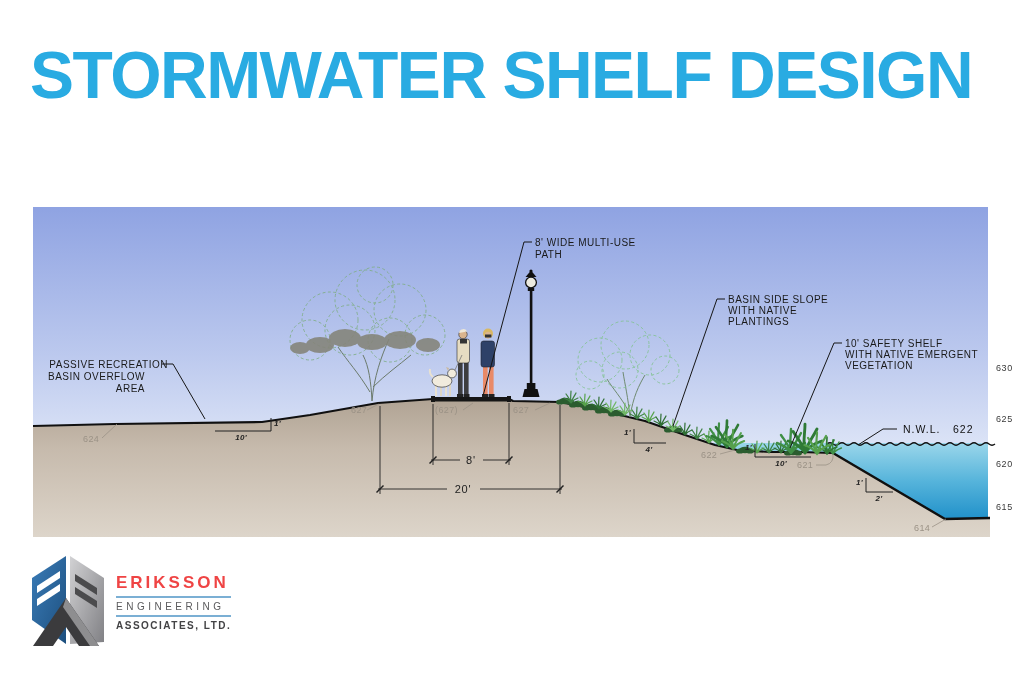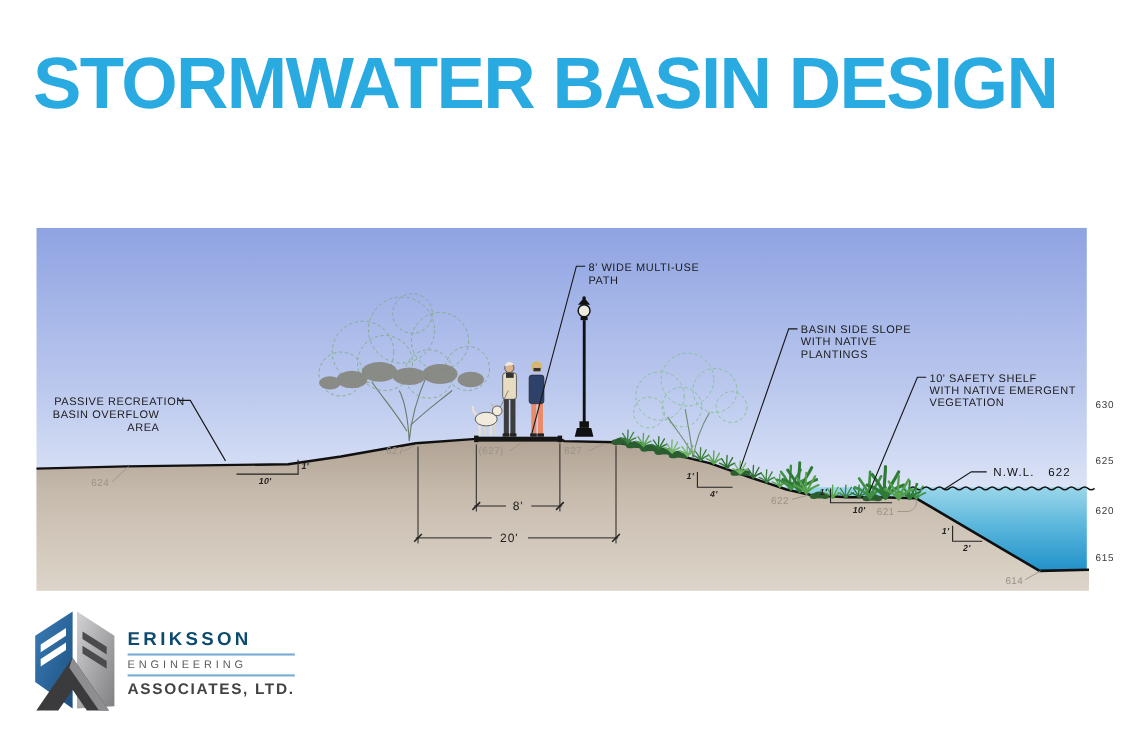--- a/index.html
+++ b/index.html
@@ -22,29 +22,29 @@
   .diagram-wrap{position:absolute;left:33px;top:207px;width:989px;height:332px;}
   svg text{font-family:"Liberation Sans", sans-serif;}
   .lbl{font-size:10px;letter-spacing:.5px;fill:var(--c-ink);}
   .note{font-size:9px;letter-spacing:.4px;fill:var(--c-note);}
   .tiny{font-size:8px;font-style:italic;font-weight:bold;letter-spacing:.3px;fill:#222;}
   .dim{font-size:11px;letter-spacing:.8px;fill:#222;}
   .scale-num{font-size:9px;letter-spacing:.6px;fill:#3a3a3a;}
   .nwl{font-size:10.5px;letter-spacing:1px;fill:#111;}
   .logo{position:absolute;left:24px;top:552px;display:flex;align-items:center;gap:8px;}
   .logo-text{display:flex;flex-direction:column;}
-  .logo-name{font-size:17px;font-weight:bold;letter-spacing:3px;color:#0c4a6e;}
+  .logo-name{font-size:17px;font-weight:bold;letter-spacing:3px;color:#ef4444;}
   .logo-rule{height:2px;background:var(--c-logo-rule);margin:3px 0;}
   .logo-l2{font-size:10px;letter-spacing:3.5px;color:#5a5a5c;}
-  .logo-l3{font-size:14px;font-weight:bold;letter-spacing:1.5px;color:#434345;}
+  .logo-l3{font-size:10px;font-weight:bold;letter-spacing:1.5px;color:#434345;}
 </style>
 </head>
 <body>
 
-<h1 class="slide-title">STORMWATER BASIN DESIGN</h1>
+<h1 class="slide-title">STORMWATER SHELF DESIGN</h1>
 
 <div class="diagram-wrap">
 <svg width="989" height="332" viewBox="0 0 989 332">
   <defs>
     <linearGradient id="gSky" x1="0" y1="0" x2="0" y2="1">
       <stop offset="0" stop-color="#8fa3e2"></stop>
       <stop offset="0.45" stop-color="#bcc9ee"></stop>
       <stop offset="0.78" stop-color="#e2e9f8"></stop>
       <stop offset="1" stop-color="#f3f1ea"></stop>
     </linearGradient>

